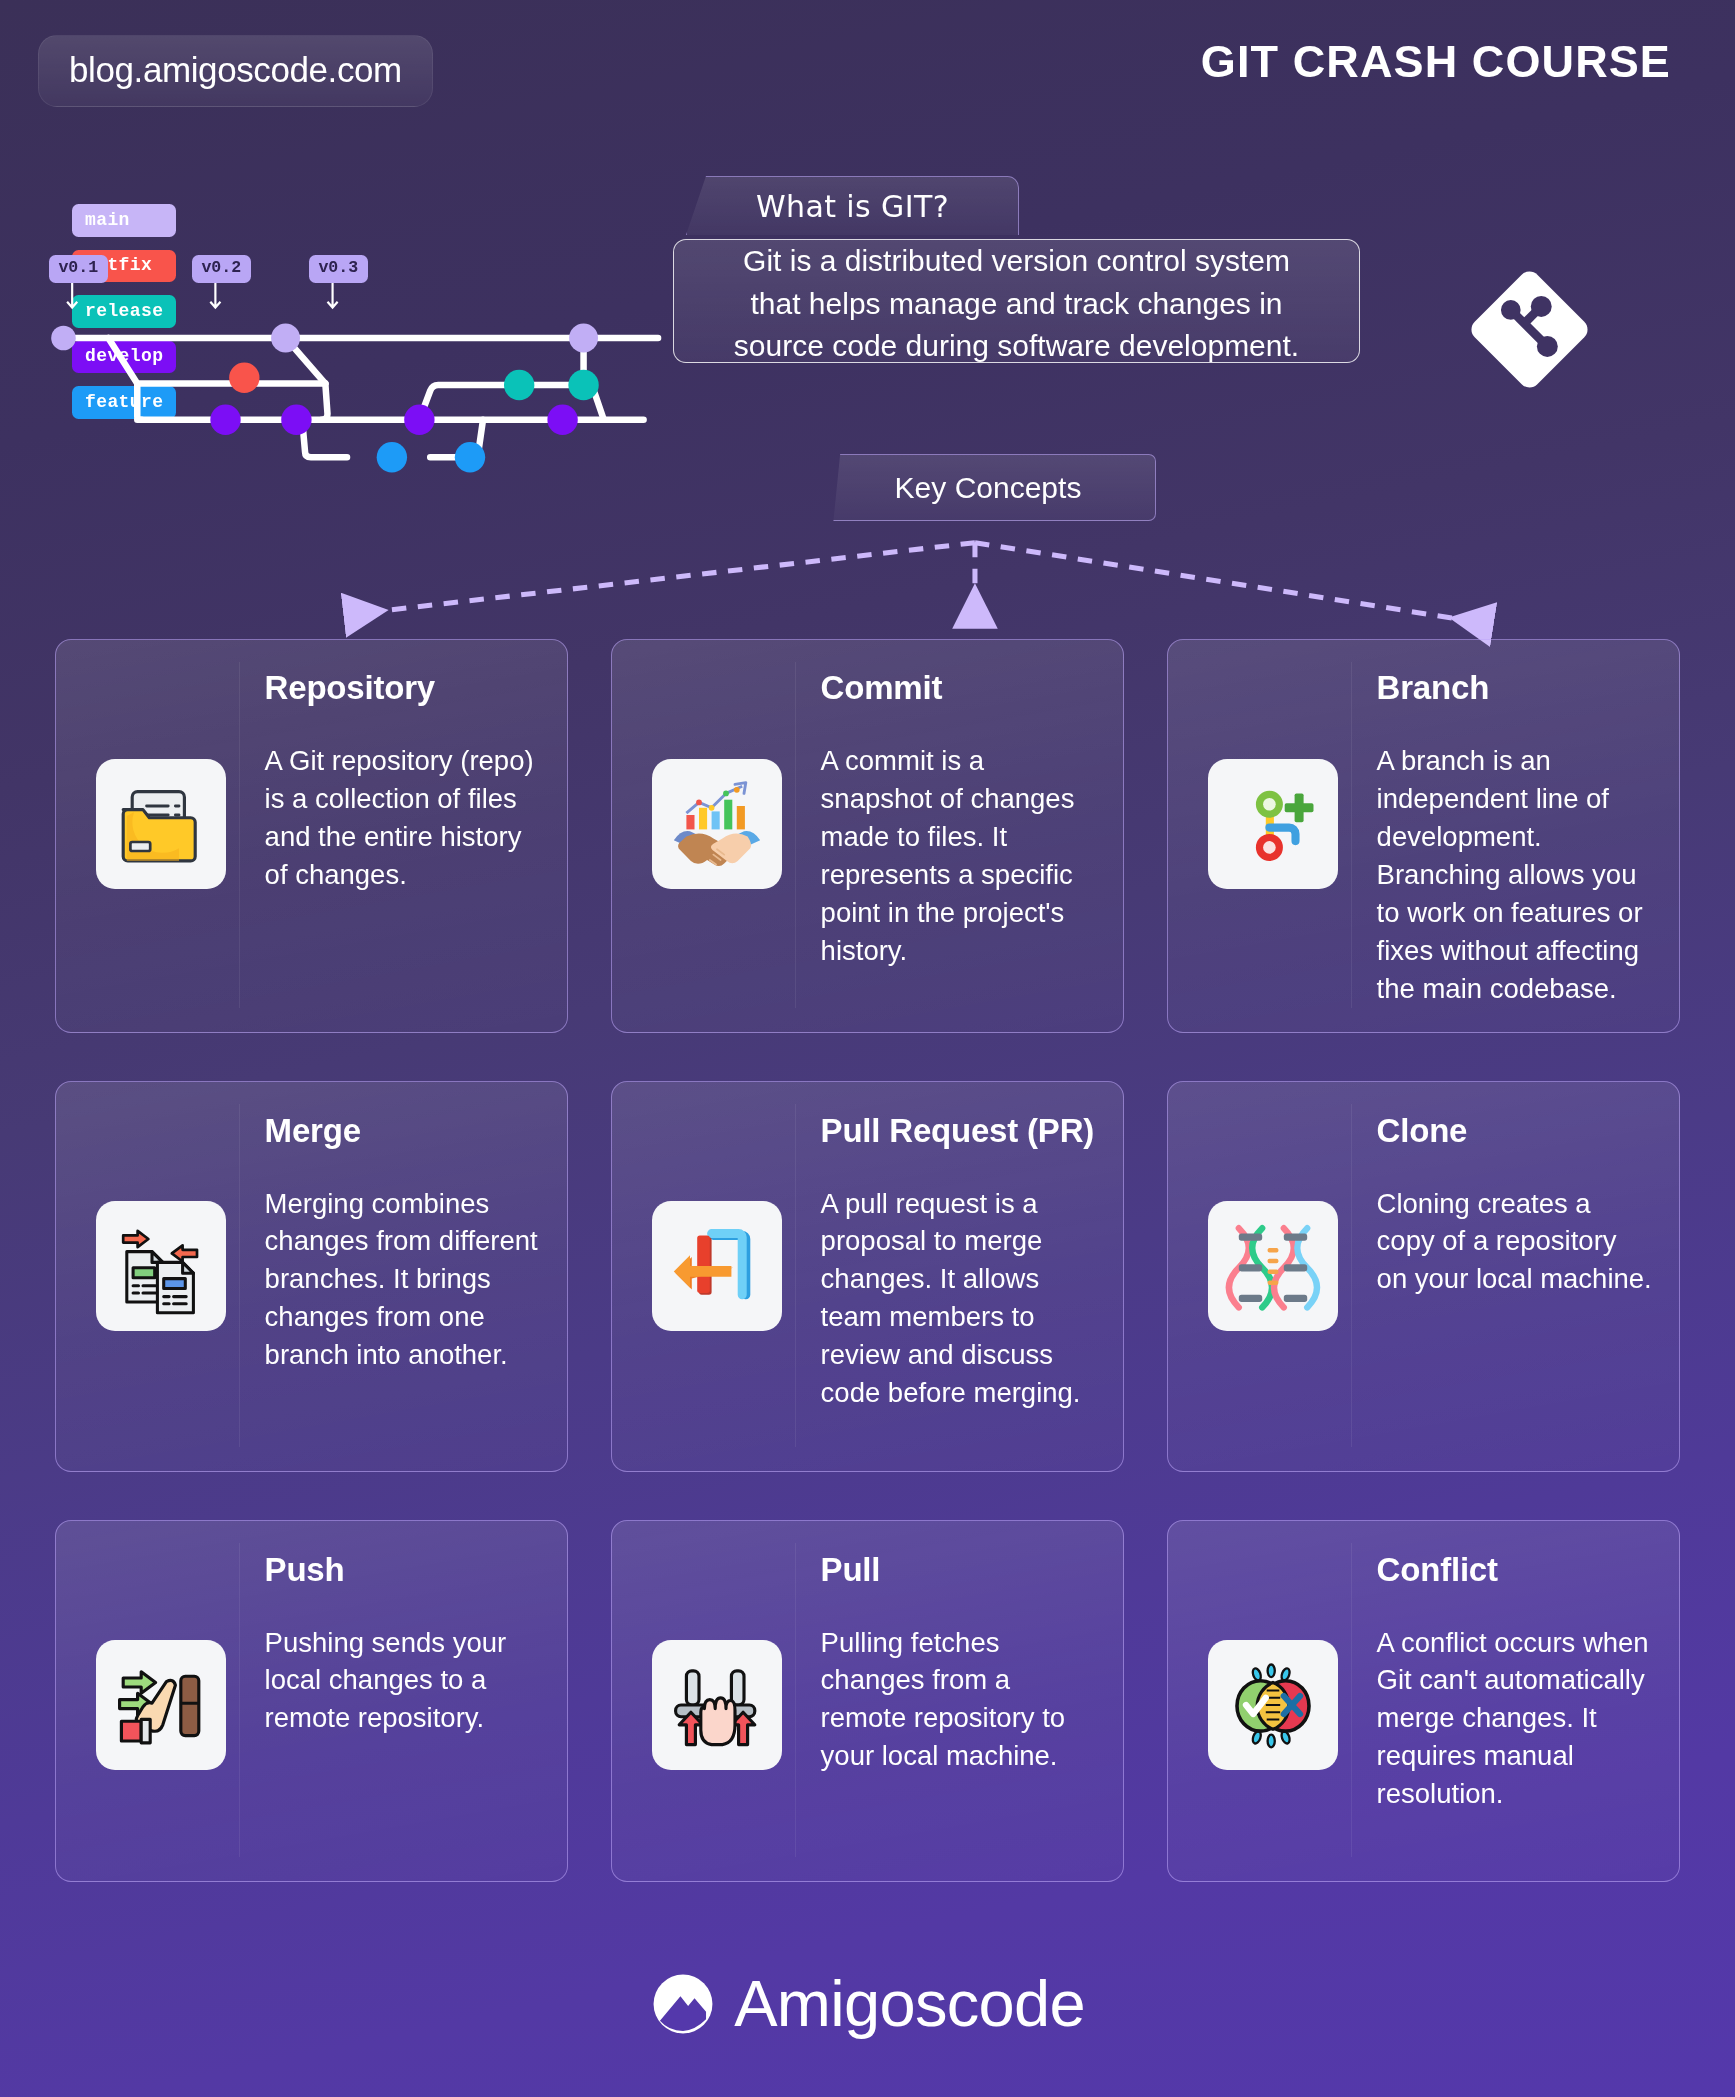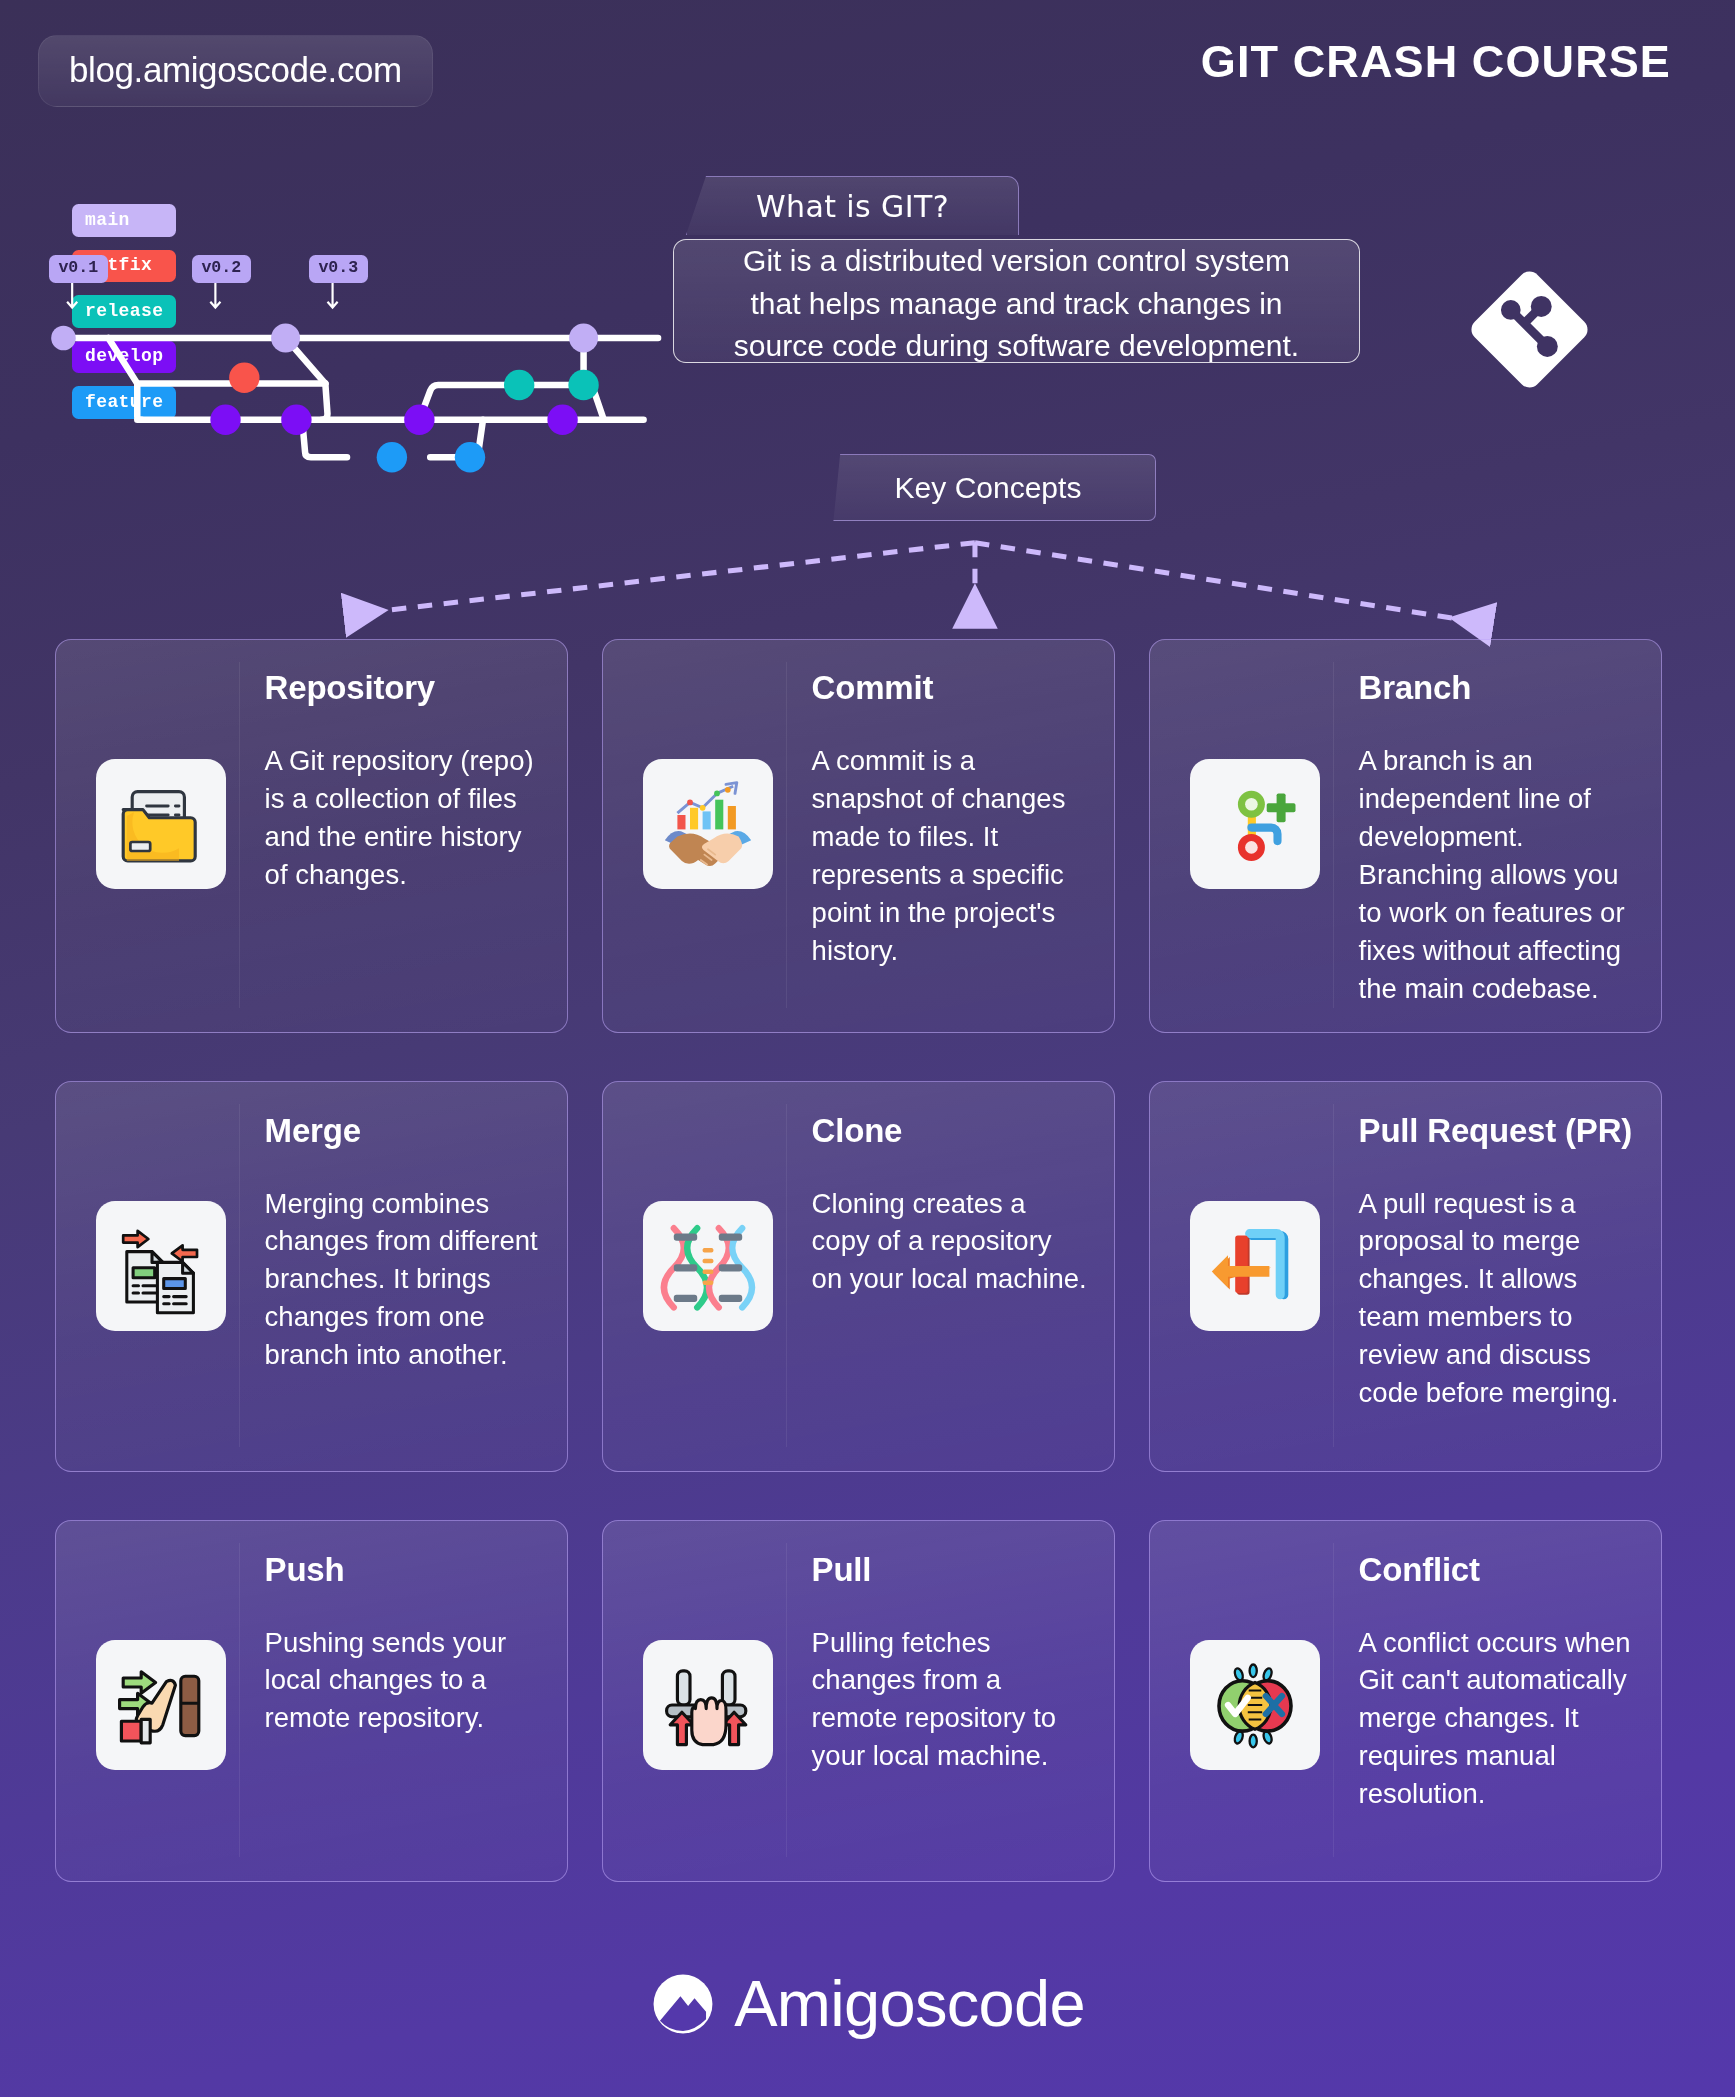--- a/index.html
+++ b/index.html
@@ -178,21 +178,21 @@
   
   .grid {
     position: absolute;
     left: 55px;
     top: 639px;
     width: 1626px;
   }
 
   .row {
     display: flex;
-    gap: 34px;
+    gap: 43px;
     margin-bottom: 48px;
   }
 
   .card {
     position: relative;
     width: 513px;
     border-radius: 16px;
     border: 1.1px solid rgba(190,165,250,0.55);
     background: linear-gradient(170deg, rgba(255,255,255,0.11) 0%, rgba(255,255,255,0.045) 55%, rgba(255,255,255,0.02) 100%);
     padding: 22px 26px 24.6px 26px;
@@ -487,20 +487,38 @@
         </div>
         <div class="card-right">
           <div class="card-title">Merge</div>
           <div class="card-desc">Merging combines changes from different branches. It brings changes from one branch into another.</div>
         </div>
       </div>
       <div class="card">
         <div class="card-left">
           <div class="icon-tile">
             <svg viewBox="0 0 120 120" width="108" height="108">
+    <path d="M56 26 h32 a4 4 0 0 1 4 4 v62" fill="none" stroke="#2d9fe0" stroke-width="10" stroke-linecap="round" stroke-linejoin="round"></path>
+    <path d="M54 24 h30 a4 4 0 0 1 4 4 v64" fill="none" stroke="#6fd0f7" stroke-width="10" stroke-linecap="round" stroke-linejoin="round"></path>
+    <rect x="40" y="28" width="14" height="64" rx="3" fill="#c0392b"></rect>
+    <rect x="38" y="26" width="14" height="64" rx="3" fill="#e8402c"></rect>
+    <path d="M78 62 h-46 v-12 l-18 18 l18 18 v-12" fill="#f07d22"></path>
+    <path d="M76 60 h-46 v-12 l-18 18 l18 18 v-12 h46 z" fill="#f89a30"></path>
+  </svg>
+          </div>
+        </div>
+        <div class="card-right">
+          <div class="card-title">Pull Request (PR)</div>
+          <div class="card-desc">A pull request is a proposal to merge changes. It allows team members to review and discuss code before merging.</div>
+        </div>
+      </div>
+      <div class="card">
+        <div class="card-left">
+          <div class="icon-tile">
+            <svg viewBox="0 0 120 120" width="108" height="108">
     <g fill="none" stroke-width="7" stroke-linecap="round">
       <path d="M22 18 q22 22 0 44 q-22 22 0 44" stroke="#fb7f8e"></path>
       <path d="M48 18 q-22 22 0 44 q22 22 0 44" stroke="#2ecb8a"></path>
       <path d="M72 18 q22 22 0 44 q-22 22 0 44" stroke="#fb7f8e"></path>
       <path d="M98 18 q-22 22 0 44 q22 22 0 44" stroke="#79d2f7"></path>
     </g>
     <g fill="#6c7a89">
       <rect x="22" y="24" width="26" height="8" rx="3"></rect>
       <rect x="22" y="58" width="26" height="8" rx="3"></rect>
       <rect x="22" y="92" width="26" height="8" rx="3"></rect>
@@ -513,38 +531,20 @@
       <rect x="54" y="52" width="12" height="5" rx="2"></rect>
       <rect x="54" y="64" width="12" height="5" rx="2"></rect>
       <rect x="54" y="76" width="12" height="5" rx="2"></rect>
     </g>
   </svg>
           </div>
         </div>
         <div class="card-right">
           <div class="card-title">Clone</div>
           <div class="card-desc">Cloning creates a copy of a repository on your local machine.</div>
-        </div>
-      </div>
-      <div class="card">
-        <div class="card-left">
-          <div class="icon-tile">
-            <svg viewBox="0 0 120 120" width="108" height="108">
-    <path d="M56 26 h32 a4 4 0 0 1 4 4 v62" fill="none" stroke="#2d9fe0" stroke-width="10" stroke-linecap="round" stroke-linejoin="round"></path>
-    <path d="M54 24 h30 a4 4 0 0 1 4 4 v64" fill="none" stroke="#6fd0f7" stroke-width="10" stroke-linecap="round" stroke-linejoin="round"></path>
-    <rect x="40" y="28" width="14" height="64" rx="3" fill="#c0392b"></rect>
-    <rect x="38" y="26" width="14" height="64" rx="3" fill="#e8402c"></rect>
-    <path d="M78 62 h-46 v-12 l-18 18 l18 18 v-12" fill="#f07d22"></path>
-    <path d="M76 60 h-46 v-12 l-18 18 l18 18 v-12 h46 z" fill="#f89a30"></path>
-  </svg>
-          </div>
-        </div>
-        <div class="card-right">
-          <div class="card-title">Pull Request (PR)</div>
-          <div class="card-desc">A pull request is a proposal to merge changes. It allows team members to review and discuss code before merging.</div>
         </div>
       </div>
     </div>
     <div class="row row-2">
       <div class="card">
         <div class="card-left">
           <div class="icon-tile">
             <svg viewBox="0 0 120 120" width="108" height="108">
     <g fill="#9edb7e" stroke="#111" stroke-width="3.5" stroke-linejoin="round">
       <path d="M18 30 h20 v-7 l16 12 l-16 12 v-7 h-20 z"></path>

